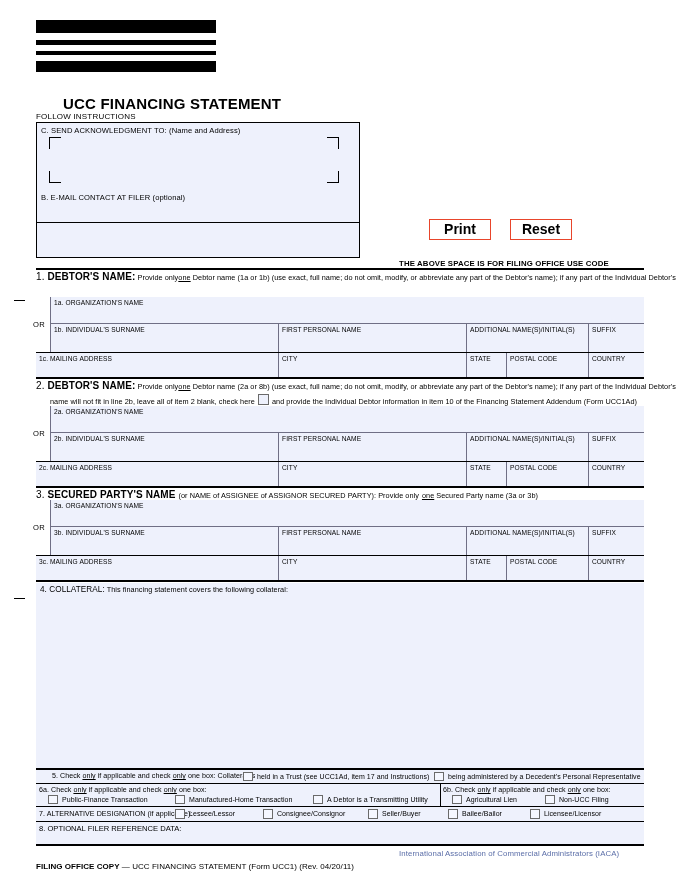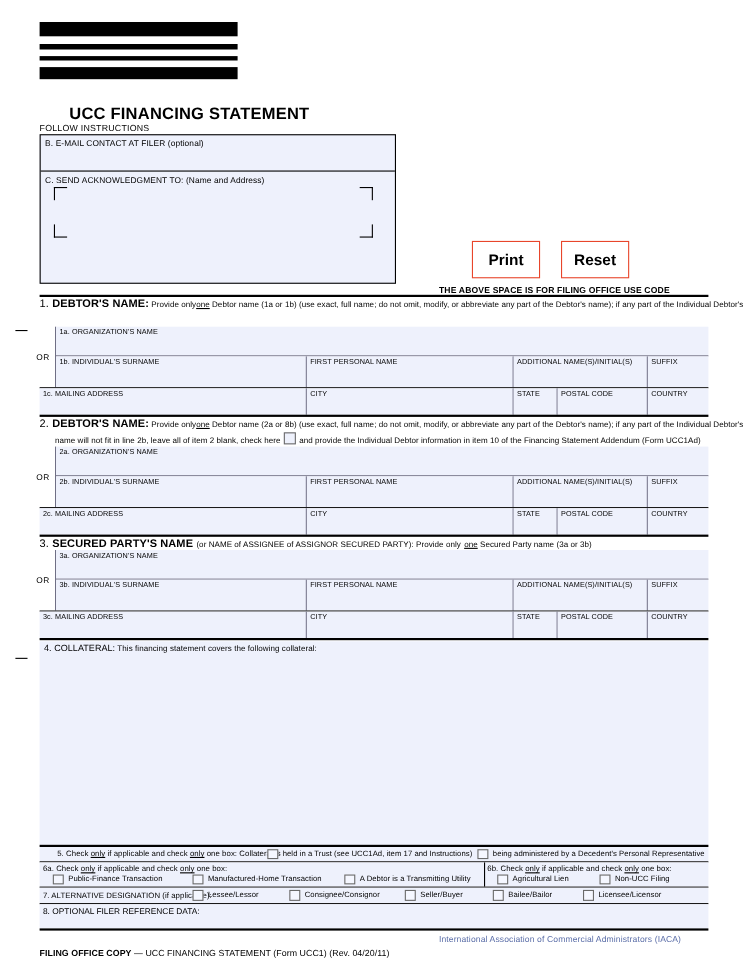--- a/index.html
+++ b/index.html
@@ -54,21 +54,21 @@
   #ack-frame { position: absolute; left: 12px; top: 14px; width: 290px; height: 46px; }
   .crn { position: absolute; width: 11px; height: 11px; }
   .crn.tl { left: 0;  top: 0;  border-left: 1.3px solid #000; border-top: 1.3px solid #000; }
   .crn.tr { right: 0; top: 0;  border-right: 1.3px solid #000; border-top: 1.3px solid #000; }
   .crn.bl { left: 0;  bottom: 0; border-left: 1.3px solid #000; border-bottom: 1.3px solid #000; }
   .crn.br { right: 0; bottom: 0; border-right: 1.3px solid #000; border-bottom: 1.3px solid #000; }
 
   
   .formbtn {
     position: absolute; top: 219px;
-    width: 62px; height: 34px;
+    width: 62px; height: 21px;
     border: 1.6px solid #e8452b;
     background: #ffffff;
     font-family: "Liberation Sans", sans-serif;
     font-size: 14px; font-weight: bold; color: #000;
     text-align: center; line-height: 19px;
     cursor: pointer; padding: 0; box-sizing: border-box;
   }
   #print-button { left: 429px; }
   #reset-button { left: 510px; }
 
@@ -162,31 +162,31 @@
   <div class="kbar b1"></div>
   <div class="kbar b2"></div>
   <div class="kbar b3"></div>
   <div class="kbar b4"></div>
 </div>
 
 <div id="form-title">UCC FINANCING STATEMENT</div>
 <div id="follow-instructions">FOLLOW INSTRUCTIONS</div>
 
 <div id="contact-block">
-  <div class="contact-row" id="contact-b">
-    <span class="contact-label">B. E-MAIL CONTACT AT FILER (optional)</span>
-  </div>
   <div class="contact-row" id="contact-c">
     <span class="contact-label">C. SEND ACKNOWLEDGMENT TO:   (Name and Address)</span>
     <div id="ack-frame">
       <span class="crn tl"></span>
       <span class="crn tr"></span>
       <span class="crn bl"></span>
       <span class="crn br"></span>
     </div>
+  </div>
+  <div class="contact-row" id="contact-b">
+    <span class="contact-label">B. E-MAIL CONTACT AT FILER (optional)</span>
   </div>
 </div>
 
 <button class="formbtn" id="print-button">Print</button>
 <button class="formbtn" id="reset-button">Reset</button>
 
 <div id="above-space-note">THE ABOVE SPACE IS FOR FILING OFFICE USE CODE</div>
 
 <div class="hline" style="left:36px; top:268px; width:608px; height:2.2px;"></div>
 <span class="margin-tick" style="left:14px; top:300px;"></span>

